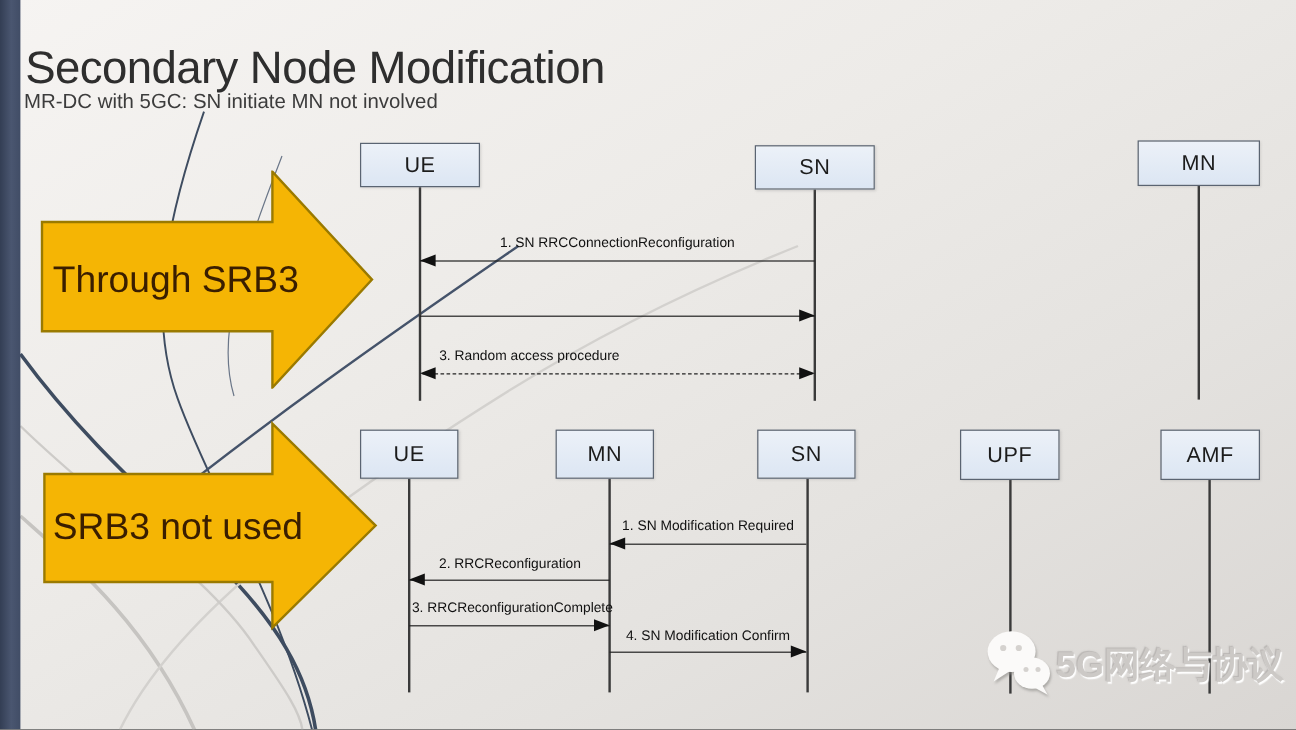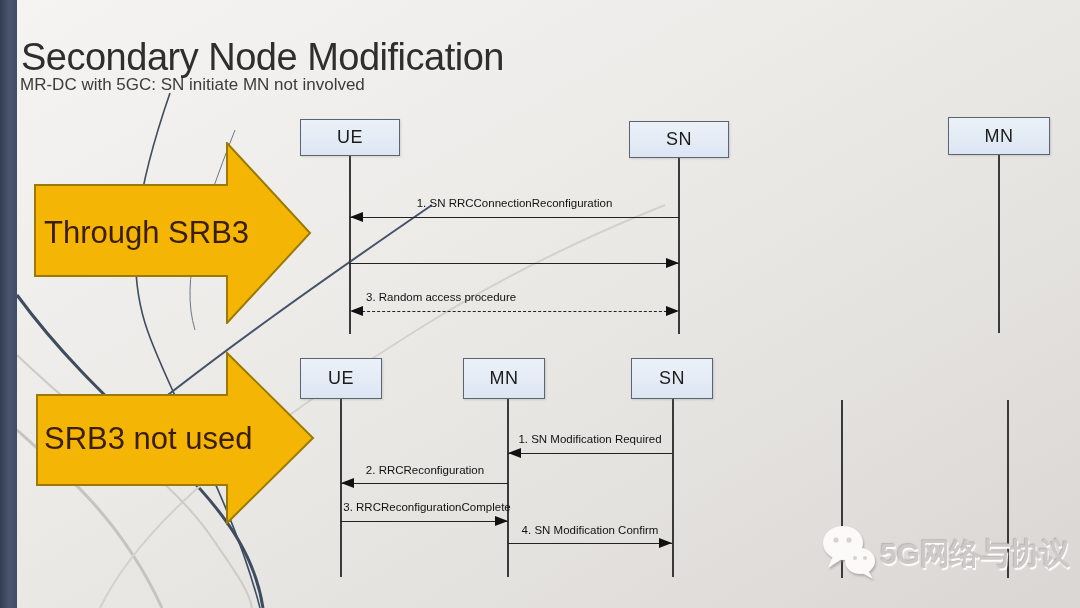--- a/index.html
+++ b/index.html
@@ -100,20 +100,26 @@
 
   <div class="node" style="left:300px;top:358px;width:82px;height:41px;">
     <span>UE</span>
   </div>
   <div class="node" style="left:463px;top:358px;width:82px;height:41px;">
     <span>MN</span>
   </div>
   <div class="node" style="left:631px;top:358px;width:82px;height:41px;">
     <span>SN</span>
   </div>
+  <div class="node" style="left:800px;top:358px;width:83px;height:42px;">
+    <span>UPF</span>
+  </div>
+  <div class="node" style="left:967px;top:358px;width:83px;height:42px;">
+    <span>AMF</span>
+  </div>
 
   <div class="lifeline" style="left:340px;top:399px;height:178px;"></div>
   <div class="lifeline" style="left:507px;top:399px;height:178px;"></div>
   <div class="lifeline" style="left:672px;top:399px;height:178px;"></div>
   <div class="lifeline" style="left:841px;top:400px;height:178px;"></div>
   <div class="lifeline" style="left:1007px;top:400px;height:178px;"></div>
 
   <div class="msglabel center" style="left:508px;top:433px;width:164px;">1. SN Modification Required</div>
   <div class="msgline" style="left:508px;top:453px;width:164px;"></div>
   <div class="ah ah-l" style="left:508px;top:448px;"></div>

